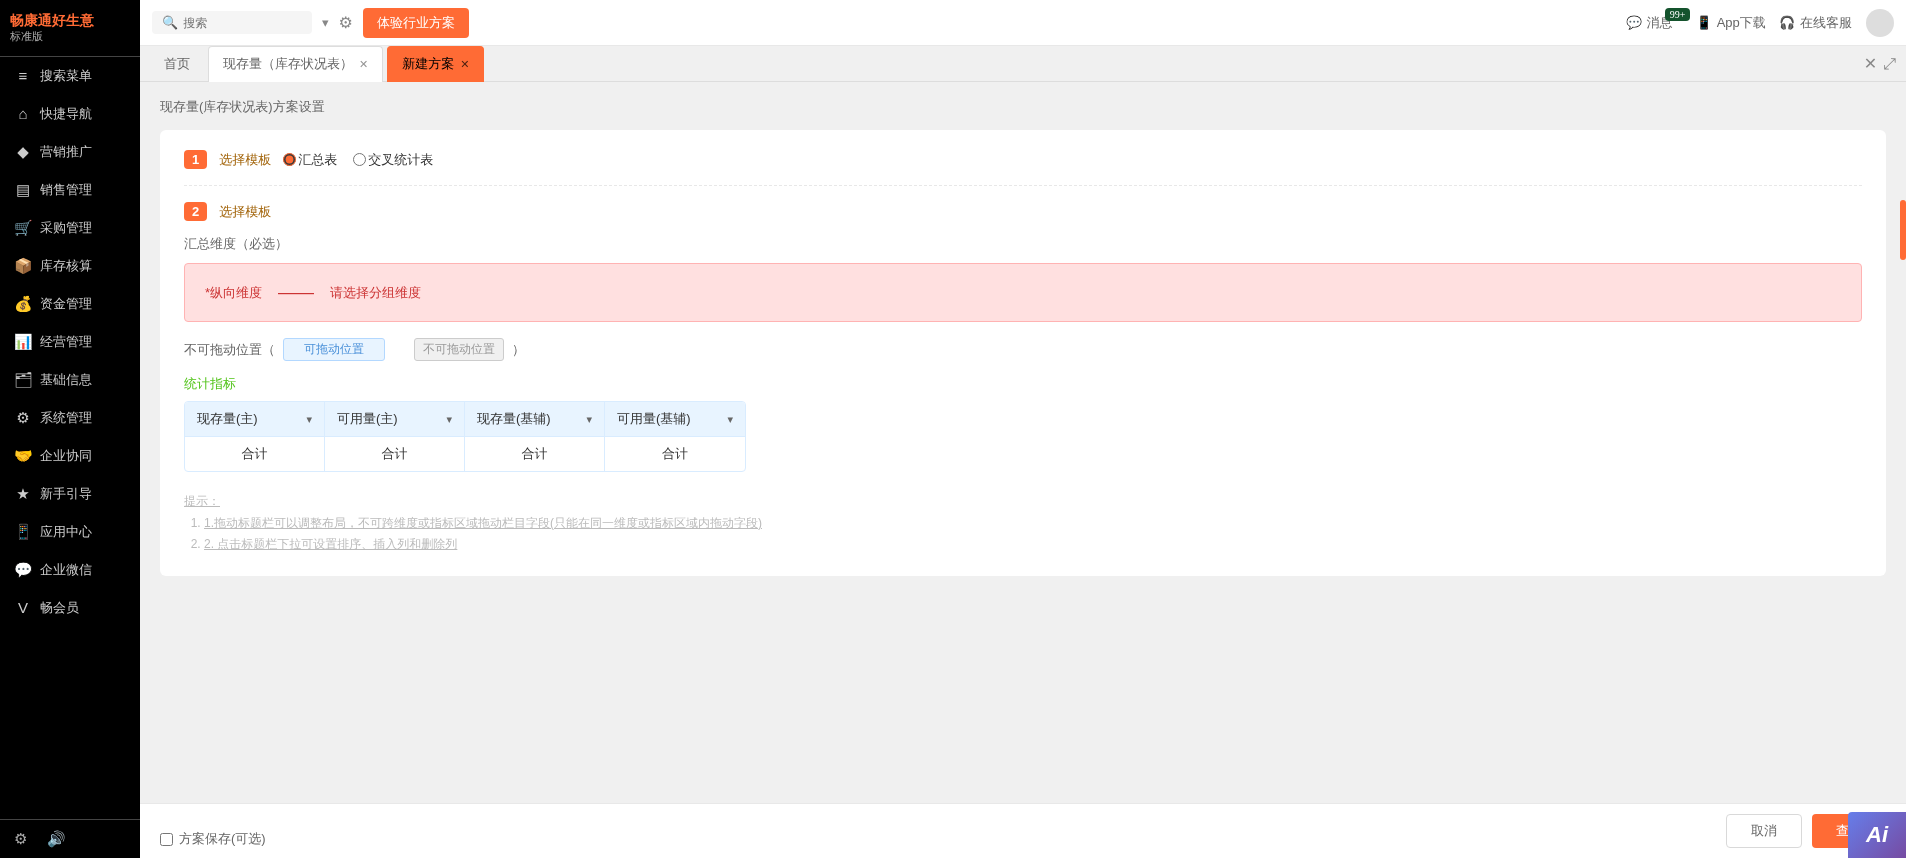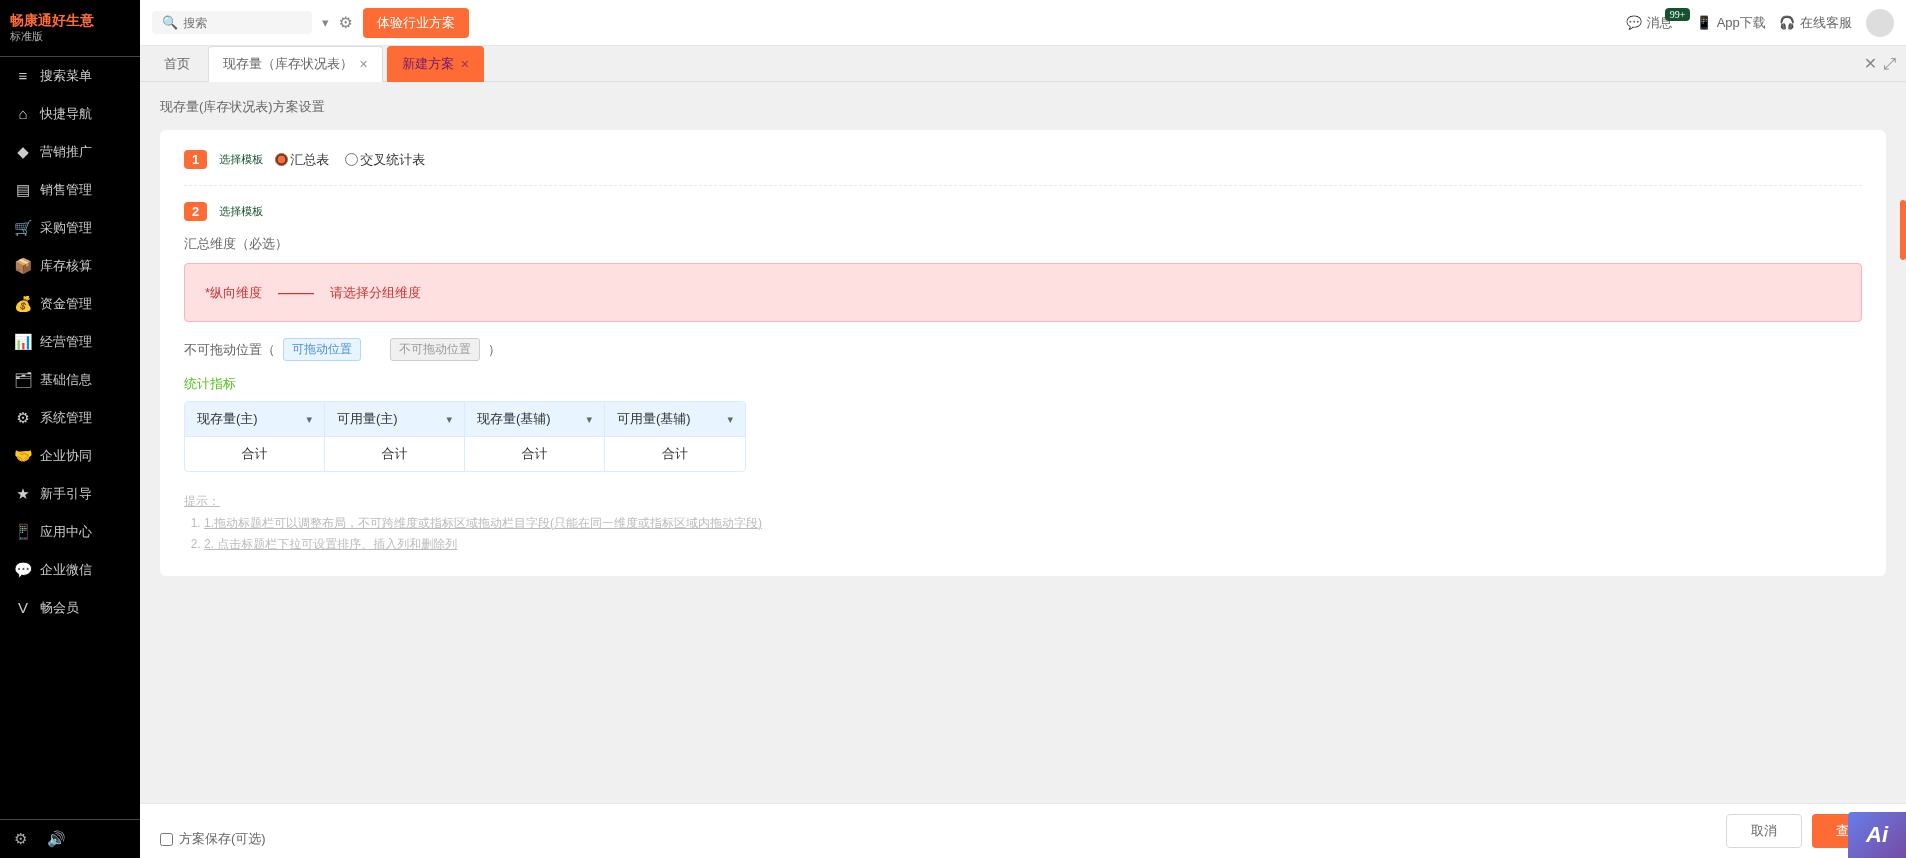--- a/index.html
+++ b/index.html
@@ -158,21 +158,21 @@
       border-bottom: none;
       font-size: 13px;
       cursor: pointer;
       color: #666;
       gap: 6px;
       border-radius: 4px 4px 0 0;
       margin-right: 4px;
     }
     .tab.active {
       background: #ff6b35;
-      color: #701a75;
+      color: #000000;
       border-color: #ff6b35;
     }
     .tab-home {
       background: transparent;
       border: none;
       color: #666;
     }
     .tab-close {
       font-size: 11px;
       opacity: 0.7;
@@ -225,23 +225,23 @@
     .step-badge {
       background: #ff6b35;
       color: #fff;
       border-radius: 4px;
       padding: 2px 8px;
       font-size: 13px;
       font-weight: bold;
       flex-shrink: 0;
     }
     .step-title {
-      font-size: 11px;
+      font-size: 13px;
       font-weight: 500;
-      color: #14532d;
+      color: #a16207;
     }
     .radio-group {
       display: flex;
       align-items: center;
       gap: 16px;
     }
     .radio-item {
       display: flex;
       align-items: center;
       gap: 2px;
@@ -298,21 +298,21 @@
       margin-bottom: 14px;
       display: flex;
       align-items: center;
       gap: 8px;
     }
     .indicator-tag {
       display: inline-block;
       background: #e8f4ff;
       border: 1px solid #b3d8ff;
       border-radius: 3px;
-      padding: 2px 8px;
+      padding: 2px 20px;
       font-size: 12px;
       color: #4a90d9;
     }
     .indicator-tag-gray {
       display: inline-block;
       background: #f0f0f0;
       border: 1px solid #ccc;
       border-radius: 3px;
       padding: 2px 8px;
       font-size: 12px;

